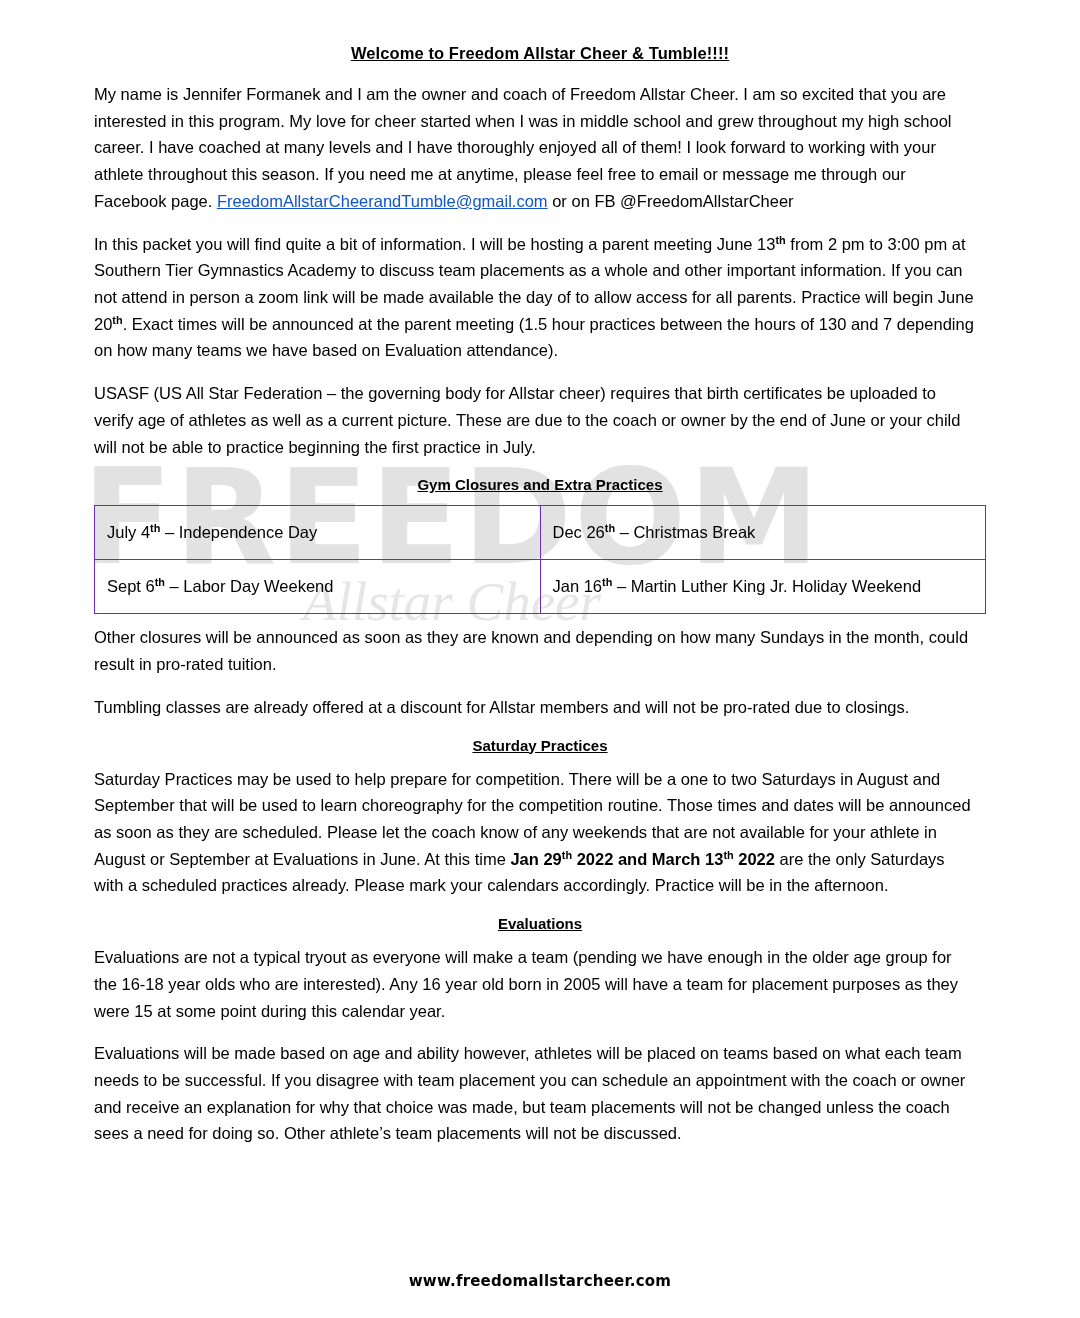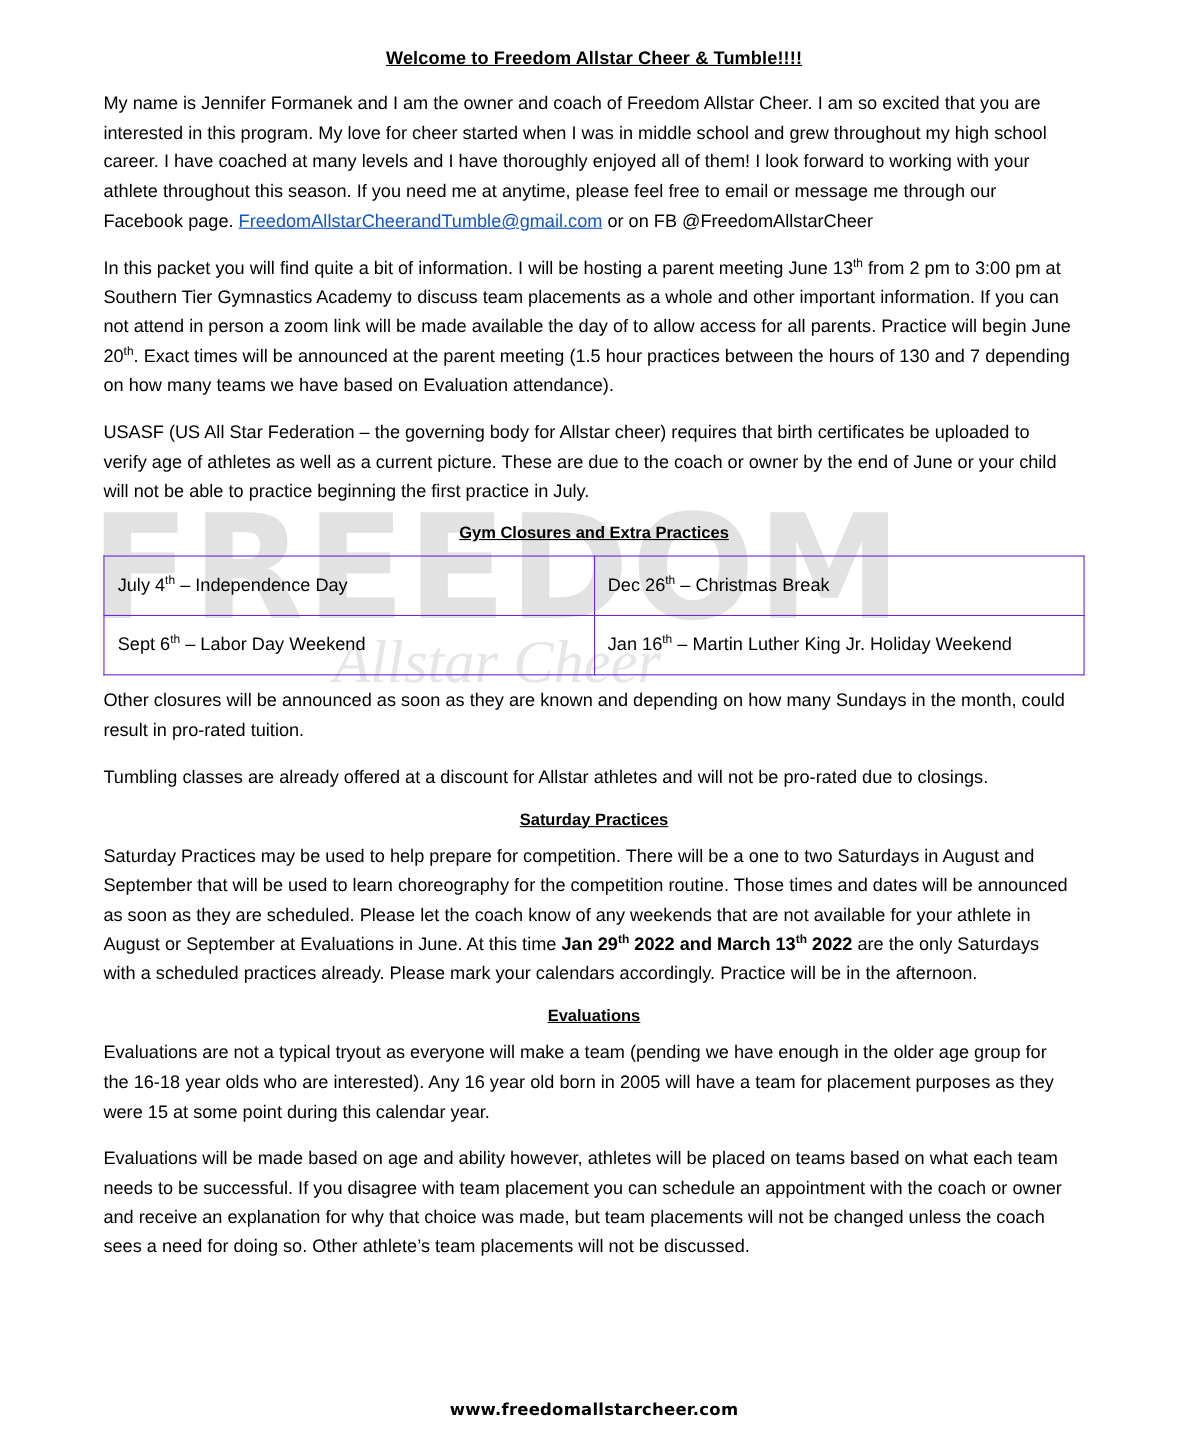--- a/index.html
+++ b/index.html
@@ -71,20 +71,21 @@
     margin: 4px 0 12px 0;
   }
   a.email-link {
     color: #1155cc;
     text-decoration: underline;
   }
   sup {
     font-size: 0.66em;
     vertical-align: super;
     line-height: 0;
+    font-weight: bold;
   }
   b { font-weight: 700; }
 
   table.closures {
     width: 100%;
     border-collapse: collapse;
     margin: 0 0 10px 0;
     table-layout: fixed;
   }
   table.closures td {
@@ -139,21 +140,21 @@
       </tr>
       <tr>
         <td><span>Sept 6</span><sup>th</sup><span> – Labor Day Weekend</span></td>
         <td><span>Jan 16</span><sup>th</sup><span> – Martin Luther King Jr. Holiday Weekend</span></td>
       </tr>
     </tbody>
       </table>
 
     <p class="para">Other closures will be announced as soon as they are known and depending on how many Sundays in the month, could result in pro-rated tuition.</p>
 
-    <p class="para tight-gap">Tumbling classes are already offered at a discount for Allstar athletes and will not be pro-rated due to closings.</p>
+    <p class="para tight-gap">Tumbling classes are already offered at a discount for Allstar members and will not be pro-rated due to closings.</p>
 
     <div class="section-head">Saturday Practices</div>
 
     <p class="para"><span>Saturday Practices may be used to help prepare for competition. There will be a one to two Saturdays in August and September that will be used to learn choreography for the competition routine. Those times and dates will be announced as soon as they are scheduled. Please let the coach know of any weekends that are not available for your athlete in August or September at Evaluations in June. At this time </span><b>Jan 29</b><b><sup>th</sup></b><b> 2022 and March 13</b><b><sup>th</sup></b><b> 2022</b><span> are the only Saturdays with a scheduled practices already. Please mark your calendars accordingly. Practice will be in the afternoon.</span></p>
 
     <div class="section-head">Evaluations</div>
 
     <p class="para">Evaluations are not a typical tryout as everyone will make a team (pending we have enough in the older age group for the 16-18 year olds who are interested). Any 16 year old born in 2005 will have a team for placement purposes as they were 15 at some point during this calendar year.</p>
 
     <p class="para">Evaluations will be made based on age and ability however, athletes will be placed on teams based on what each team needs to be successful. If you disagree with team placement you can schedule an appointment with the coach or owner and receive an explanation for why that choice was made, but team placements will not be changed unless the coach sees a need for doing so. Other athlete’s team placements will not be discussed.</p>

